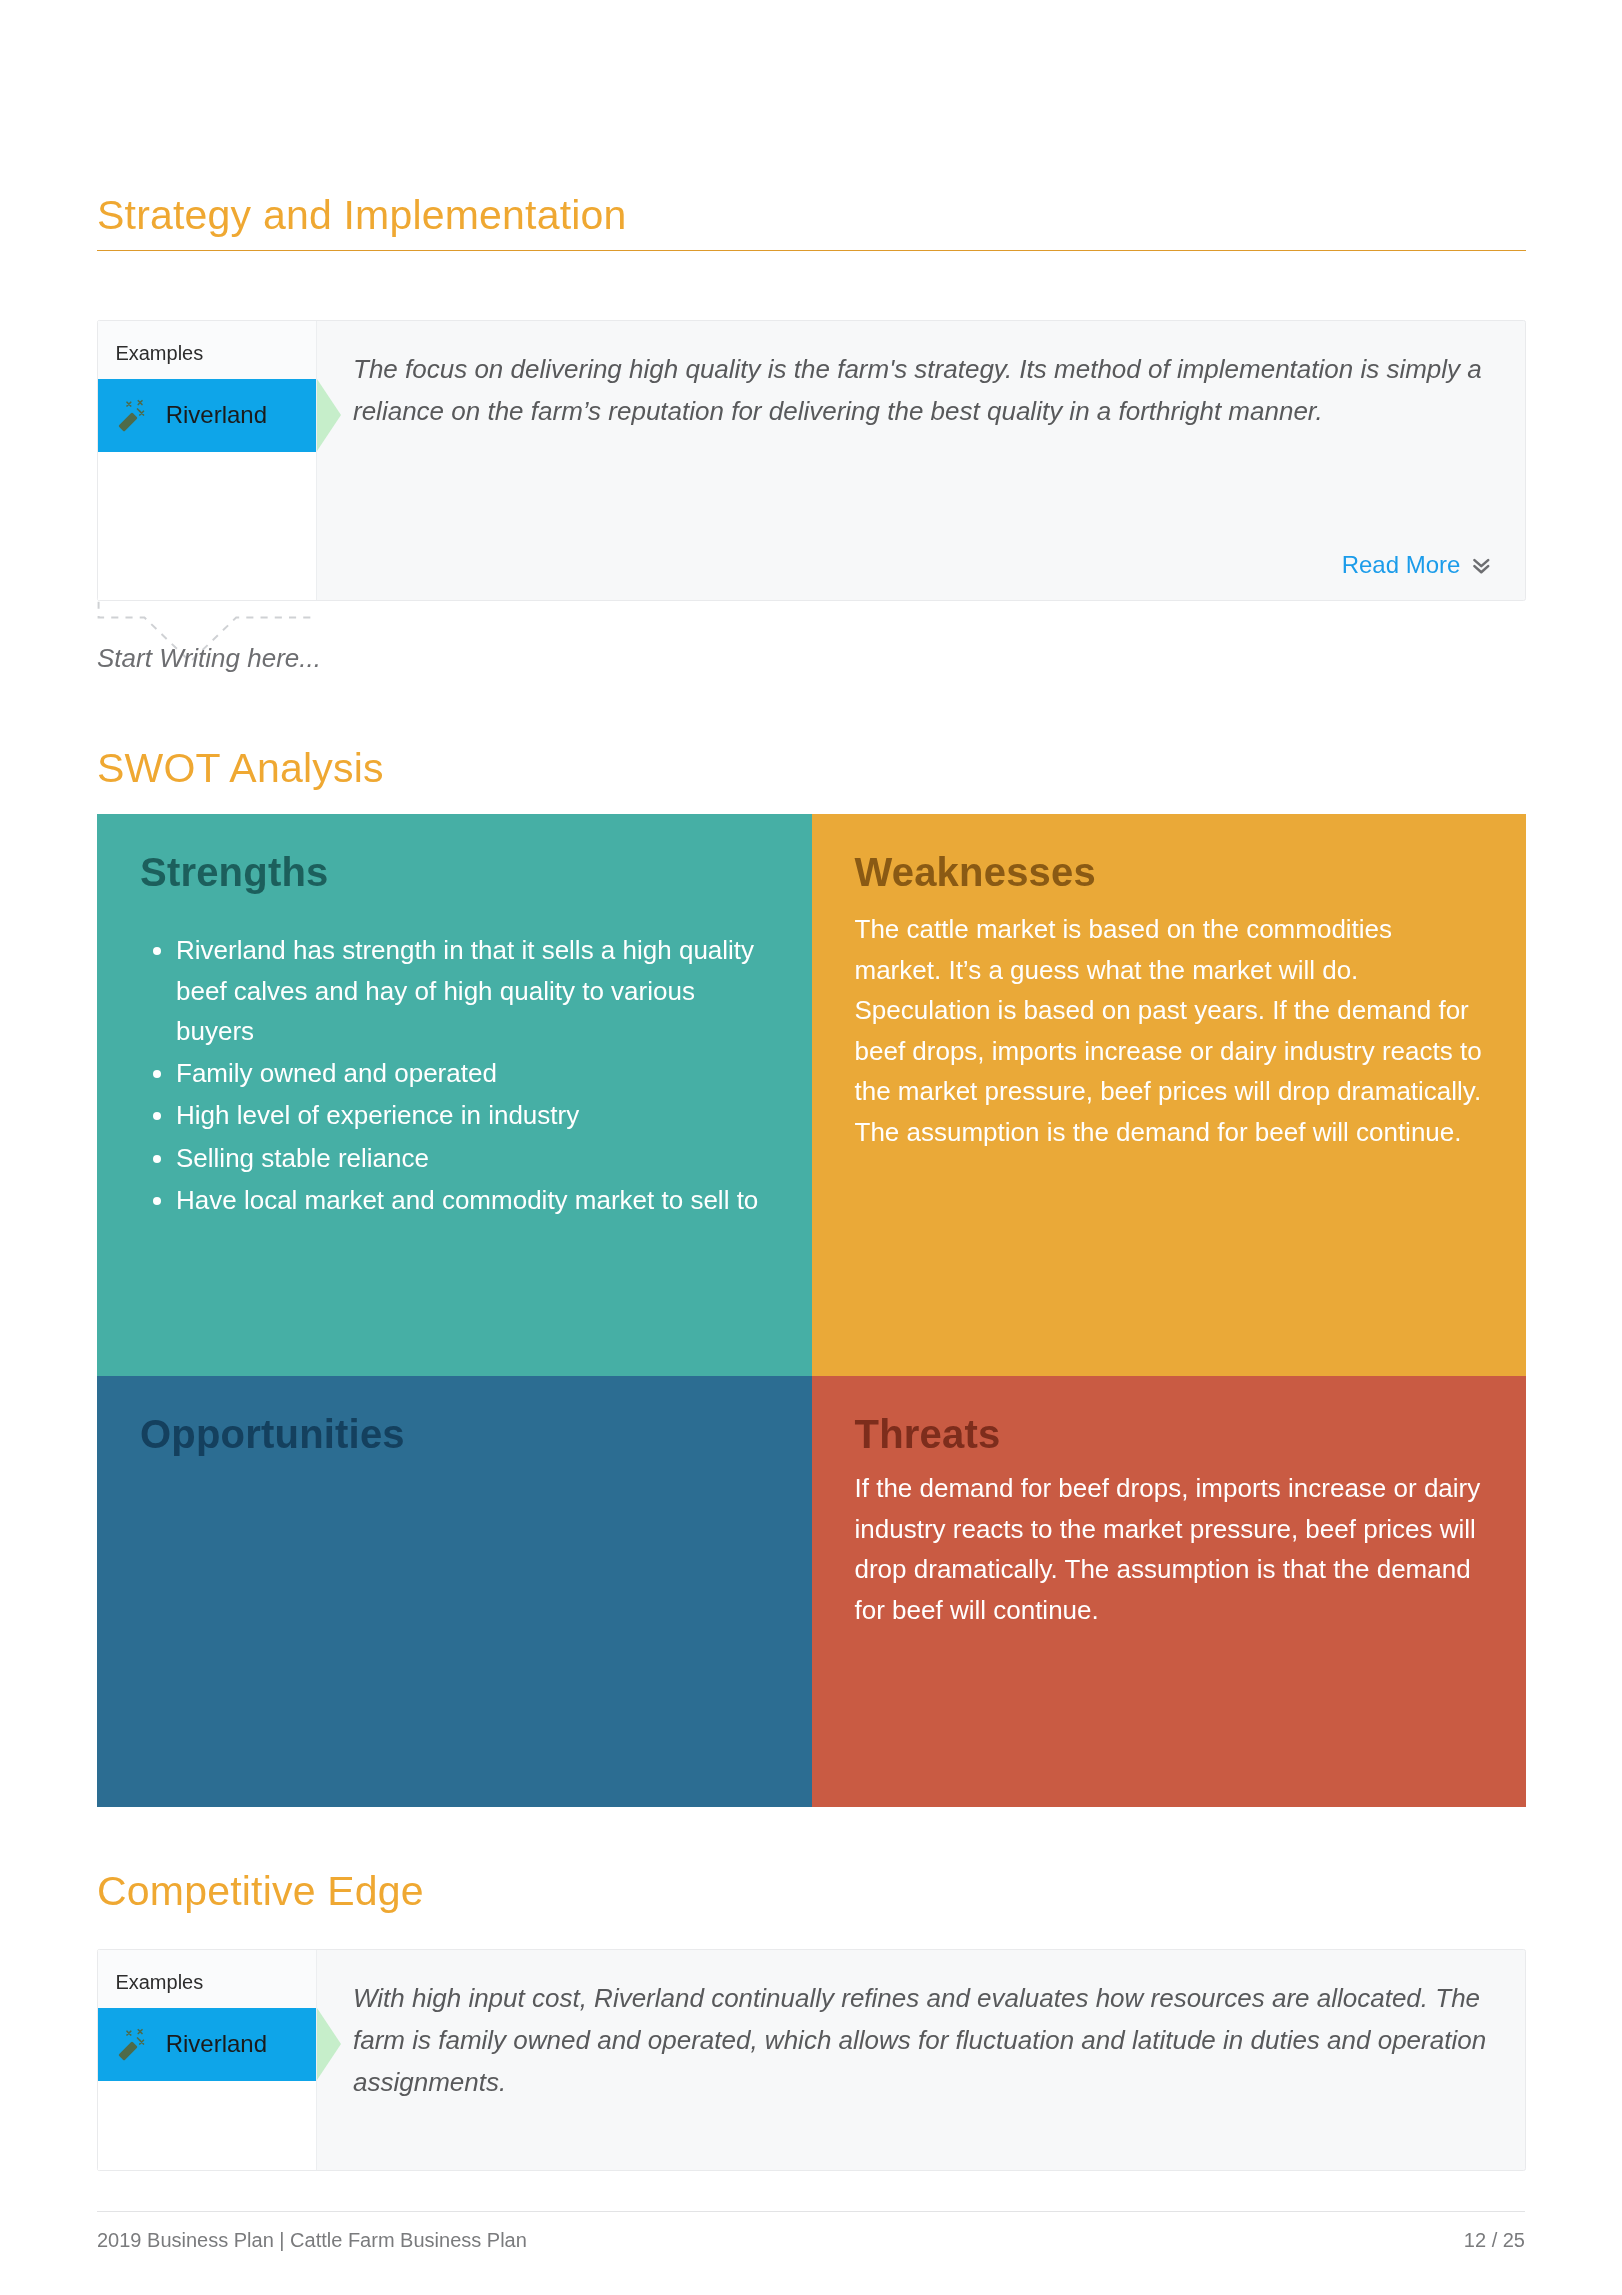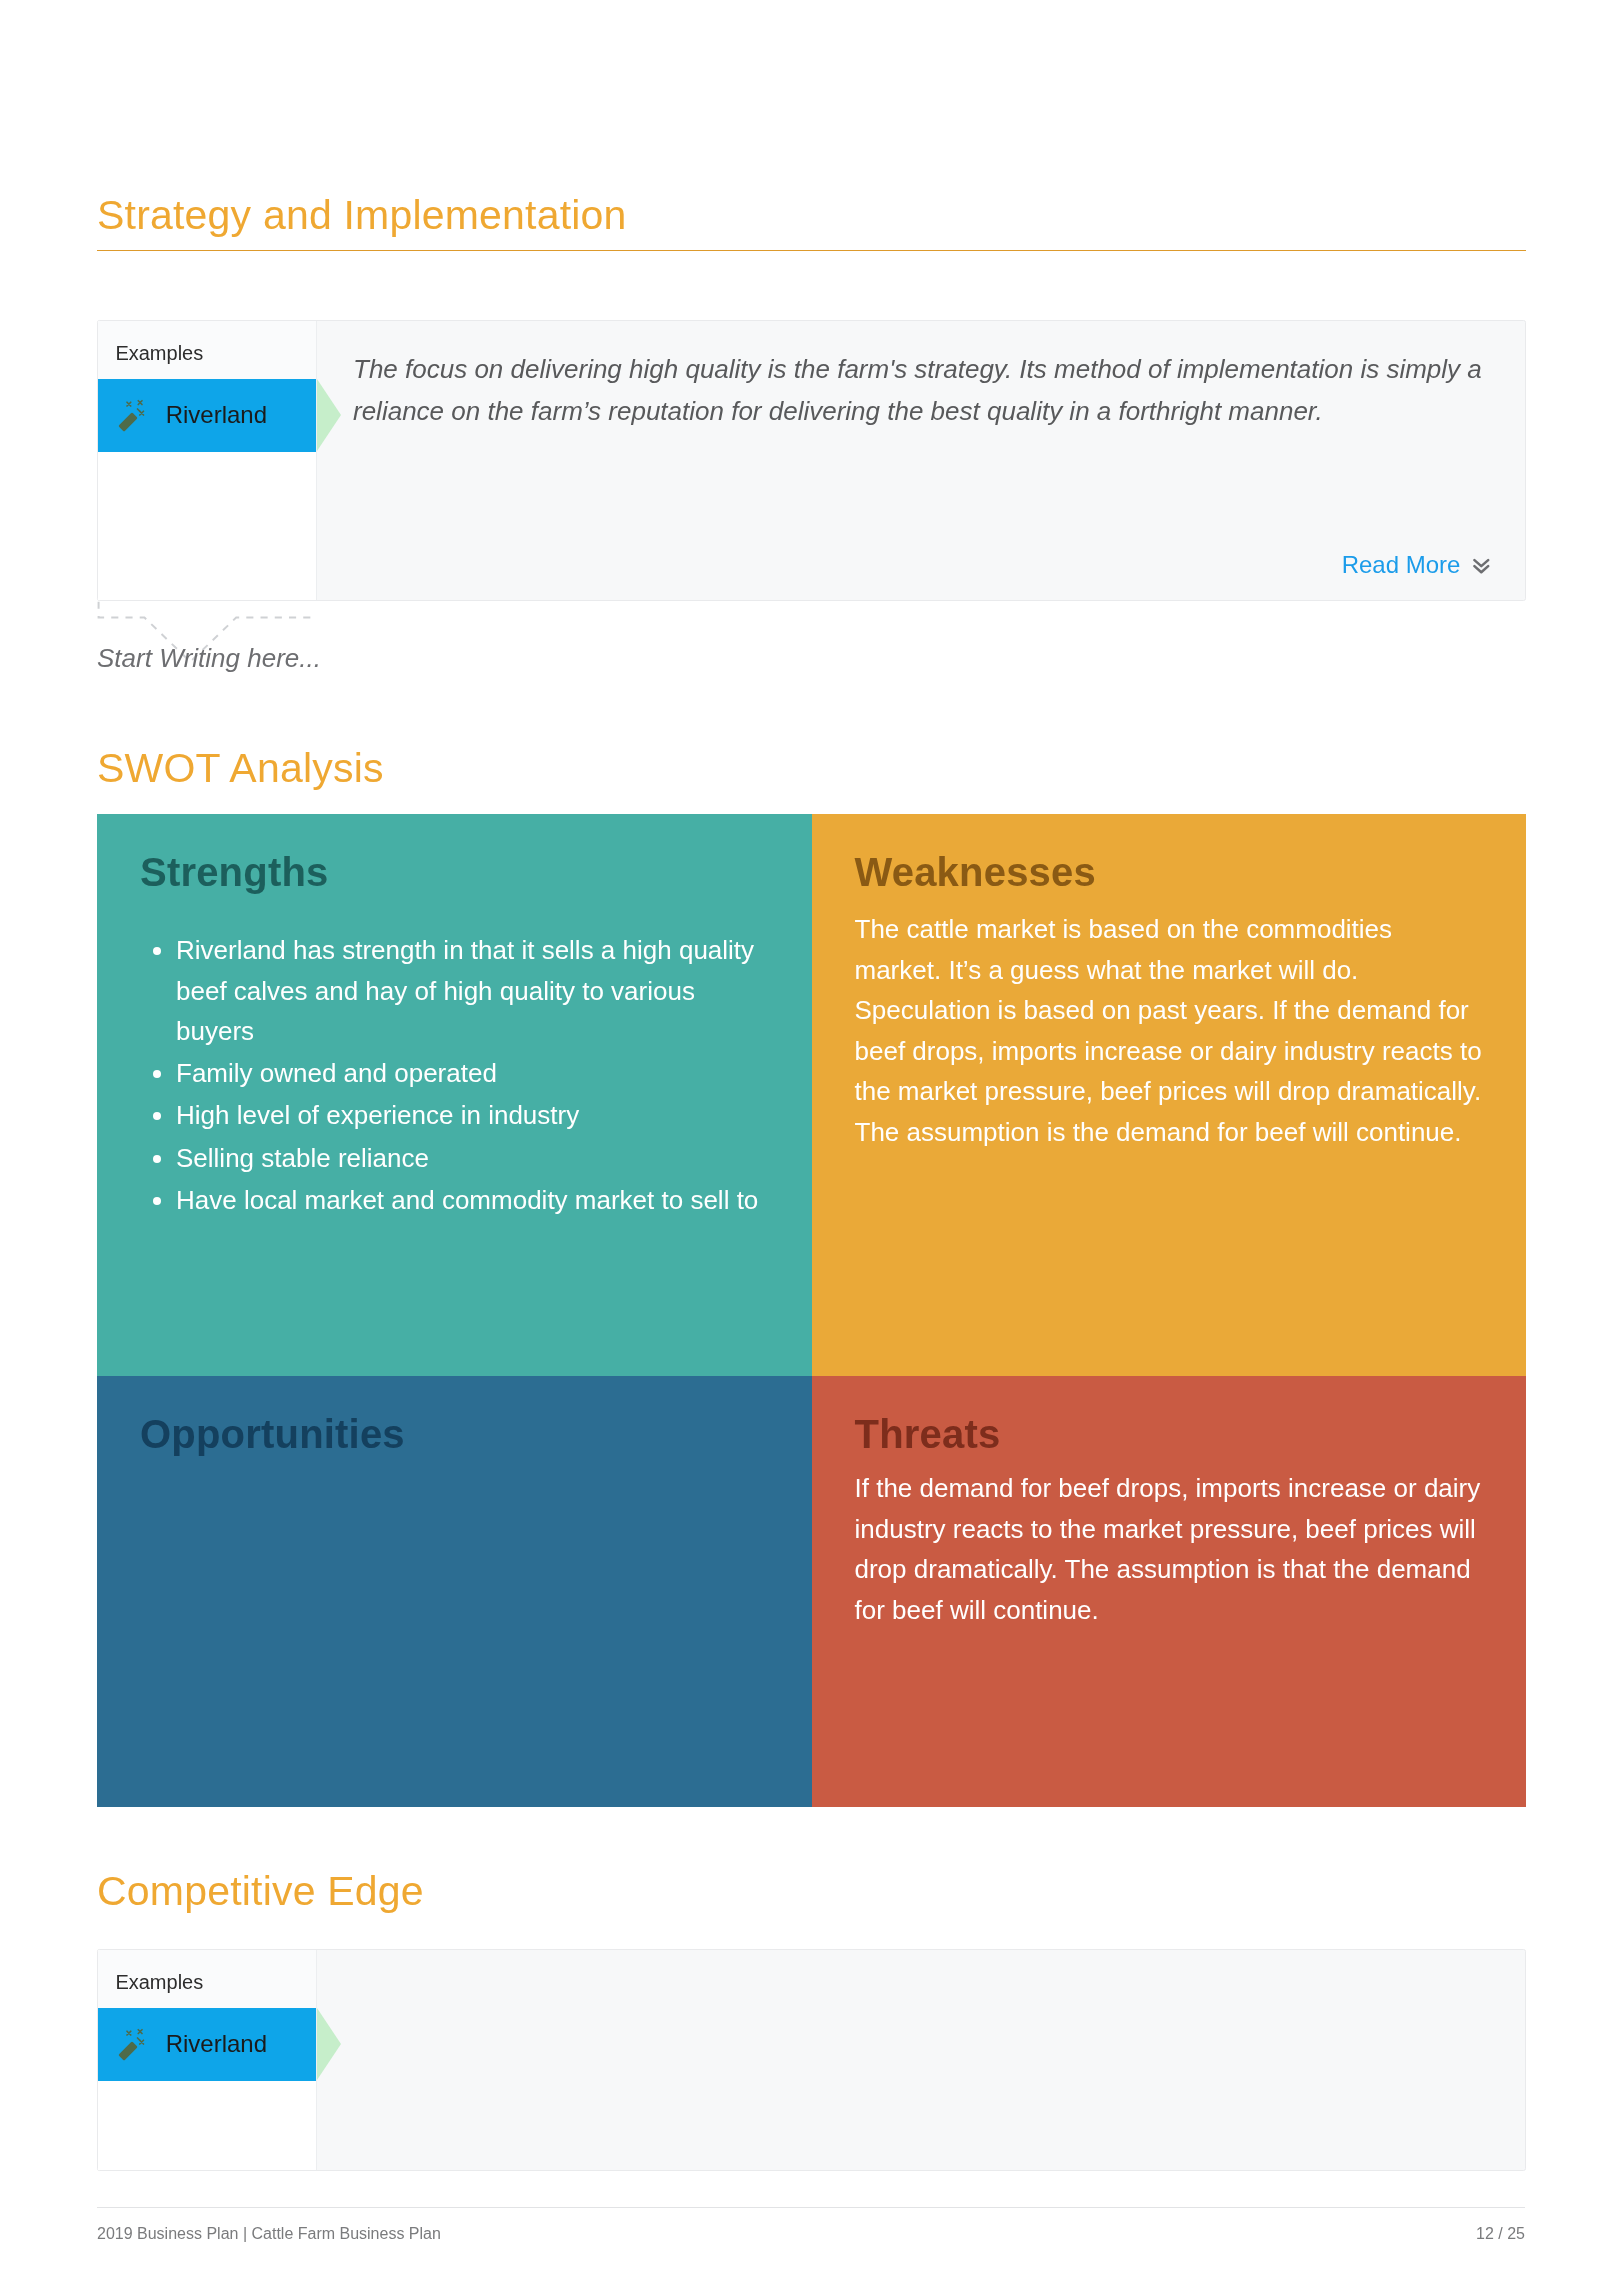--- a/index.html
+++ b/index.html
@@ -175,27 +175,27 @@
   .q-s h3 { margin-bottom: 35px; }
   .q-o h3 { margin-bottom: 11px; }
   .q-t h3 { margin-bottom: 11px; }
   .q-w h3 { margin-bottom: 14.3px; }
 
   
   .footer {
     position: absolute;
     left: 97px;
     right: 97px;
-    bottom: 52px;
+    bottom: 43px;
     border-top: 1.6px solid #e2e3e5;
     padding-top: 17.4px;
     display: flex;
     justify-content: space-between;
     align-items: center;
-    font-size: 16px;
+    font-size: 20px;
     color: #7a7b7d;
     z-index: 9;
   }
 </style>
 </head>
 <body>
 
 <div class="page">
 
   <div class="watermark">
@@ -297,20 +297,23 @@
           <g stroke="#4e6b4a" stroke-width="2.2" stroke-linecap="round">
             <path d="M16 7 l5 5 M21 7 l-5 5"></path>
             <path d="M31 5 l5 5 M36 5 l-5 5"></path>
             <path d="M33 19 l5 5 M38 19 l-5 5"></path>
           </g>
         </svg>
         <span class="ex-label">Riverland</span>
       </div>
     </div>
 
+    <div class="example-body">
+      <div class="example-text">With high input cost, Riverland continually refines and evaluates how resources are allocated. The farm is family owned and operated, which allows for fluctuation and latitude in duties and operation assignments.</div>
+    </div>
   </div>
 
   <div class="footer">
     <span>2019 Business Plan | Cattle Farm Business Plan</span>
     <span>12 / 25</span>
   </div>
 
 </div>
 
 

